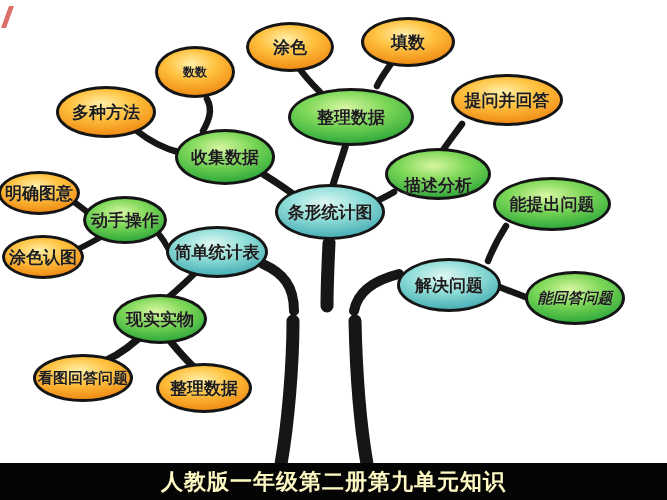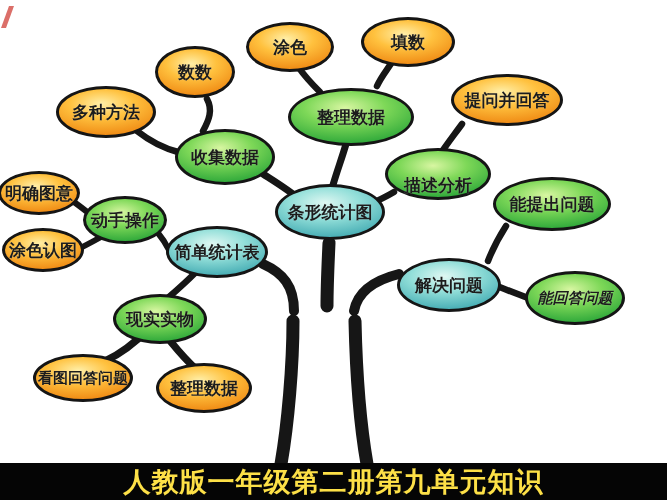--- a/index.html
+++ b/index.html
@@ -23,22 +23,22 @@
     position:absolute;left:309px;top:326px;width:28px;z-index:3;
     font-family:"Liberation Serif",serif;font-weight:bold;font-size:20px;
     line-height:1.06;color:#c42222;text-align:center;word-break:break-all;
   }
   #trunk-label .line2{margin-top:10px;}
   #caption-bar{
     position:absolute;left:0;top:463px;width:667px;height:37px;z-index:4;
     background:#050505;display:flex;align-items:center;justify-content:center;
   }
   #caption-bar .cap{
-    color:#fde047;font-family:"Liberation Serif",serif;font-weight:bold;
-    font-size:27px;letter-spacing:1px;white-space:nowrap;
+    color:#fef9c3;font-family:"Liberation Serif",serif;font-weight:bold;
+    font-size:22px;letter-spacing:1px;white-space:nowrap;
   }
   #corner-mark{
     position:absolute;left:0;top:4px;width:15px;height:25px;z-index:2;opacity:.75;
   }
 </style>
 </head>
 <body>
 
 <div id="stage">
 
@@ -68,21 +68,21 @@
     <path class="branch" stroke-width="13" d="M 293,321 C 293,365 288,424 281,464"></path>
     <path class="branch" stroke-width="13" d="M 355,321 C 356,365 360,424 367,464"></path>
   </svg>
 
   <svg id="corner-mark" viewBox="0 0 15 25">
     <polygon points="1,24 9,2 14,2 6,24" fill="#cf4038"></polygon>
   </svg>
 
   <div id="nodes">
       <div class="node" style="left: 155px; top: 46px; width: 80px; height: 52px; background: radial-gradient(75% 70% at 45% 32%, rgb(255, 239, 168) 0%, rgb(255, 193, 62) 45%, rgb(239, 138, 20) 100%);">
-        <span class="lbl" style="font-size: 17px;">数数</span>
+        <span class="lbl" style="font-size: 12px;">数数</span>
       </div>
       <div class="node" style="left: 246px; top: 22px; width: 88px; height: 50px; background: radial-gradient(75% 70% at 45% 32%, rgb(255, 239, 168) 0%, rgb(255, 193, 62) 45%, rgb(239, 138, 20) 100%);">
         <span class="lbl" style="font-size: 17px;">涂色</span>
       </div>
       <div class="node" style="left: 361px; top: 17px; width: 94px; height: 50px; background: radial-gradient(75% 70% at 45% 32%, rgb(255, 239, 168) 0%, rgb(255, 193, 62) 45%, rgb(239, 138, 20) 100%);">
         <span class="lbl" style="font-size: 17px;">填数</span>
       </div>
       <div class="node" style="left: 288px; top: 88px; width: 126px; height: 58px; background: radial-gradient(75% 70% at 45% 32%, rgb(216, 246, 162) 0%, rgb(126, 216, 88) 45%, rgb(46, 168, 58) 100%);">
         <span class="lbl" style="font-size: 17px;">整理数据</span>
       </div>
@@ -109,21 +109,21 @@
       </div>
       <div class="node" style="left: 493px; top: 177px; width: 118px; height: 54px; background: radial-gradient(75% 70% at 45% 32%, rgb(216, 246, 162) 0%, rgb(126, 216, 88) 45%, rgb(46, 168, 58) 100%);">
         <span class="lbl" style="font-size: 17px;">能提出问题</span>
       </div>
       <div class="node" style="left: 166px; top: 226px; width: 102px; height: 52px; background: radial-gradient(75% 70% at 45% 32%, rgb(223, 247, 242) 0%, rgb(147, 223, 217) 45%, rgb(70, 173, 180) 100%);">
         <span class="lbl" style="font-size: 17px;">简单统计表</span>
       </div>
       <div class="node" style="left: 397px; top: 258px; width: 104px; height: 54px; background: radial-gradient(75% 70% at 45% 32%, rgb(223, 247, 242) 0%, rgb(147, 223, 217) 45%, rgb(70, 173, 180) 100%);">
         <span class="lbl" style="font-size: 17px;">解决问题</span>
       </div>
-      <div class="node" style="left: 2px; top: 228px; width: 82px; height: 44px; background: radial-gradient(75% 70% at 45% 32%, rgb(255, 239, 168) 0%, rgb(255, 193, 62) 45%, rgb(239, 138, 20) 100%);">
+      <div class="node" style="left: 2px; top: 235px; width: 82px; height: 44px; background: radial-gradient(75% 70% at 45% 32%, rgb(255, 239, 168) 0%, rgb(255, 193, 62) 45%, rgb(239, 138, 20) 100%);">
         <span class="lbl" style="font-size: 17px;">涂色认图</span>
       </div>
       <div class="node" style="left: 525px; top: 271px; width: 100px; height: 54px; background: radial-gradient(75% 70% at 45% 32%, rgb(216, 246, 162) 0%, rgb(126, 216, 88) 45%, rgb(46, 168, 58) 100%);">
         <span class="lbl" style="font-size: 15px; font-style: italic;">能回答问题</span>
       </div>
       <div class="node" style="left: 113px; top: 294px; width: 94px; height: 50px; background: radial-gradient(75% 70% at 45% 32%, rgb(216, 246, 162) 0%, rgb(126, 216, 88) 45%, rgb(46, 168, 58) 100%);">
         <span class="lbl" style="font-size: 17px;">现实实物</span>
       </div>
       <div class="node" style="left: 33px; top: 354px; width: 100px; height: 48px; background: radial-gradient(75% 70% at 45% 32%, rgb(255, 239, 168) 0%, rgb(255, 193, 62) 45%, rgb(239, 138, 20) 100%);">
         <span class="lbl" style="font-size: 15px;">看图回答问题</span>

